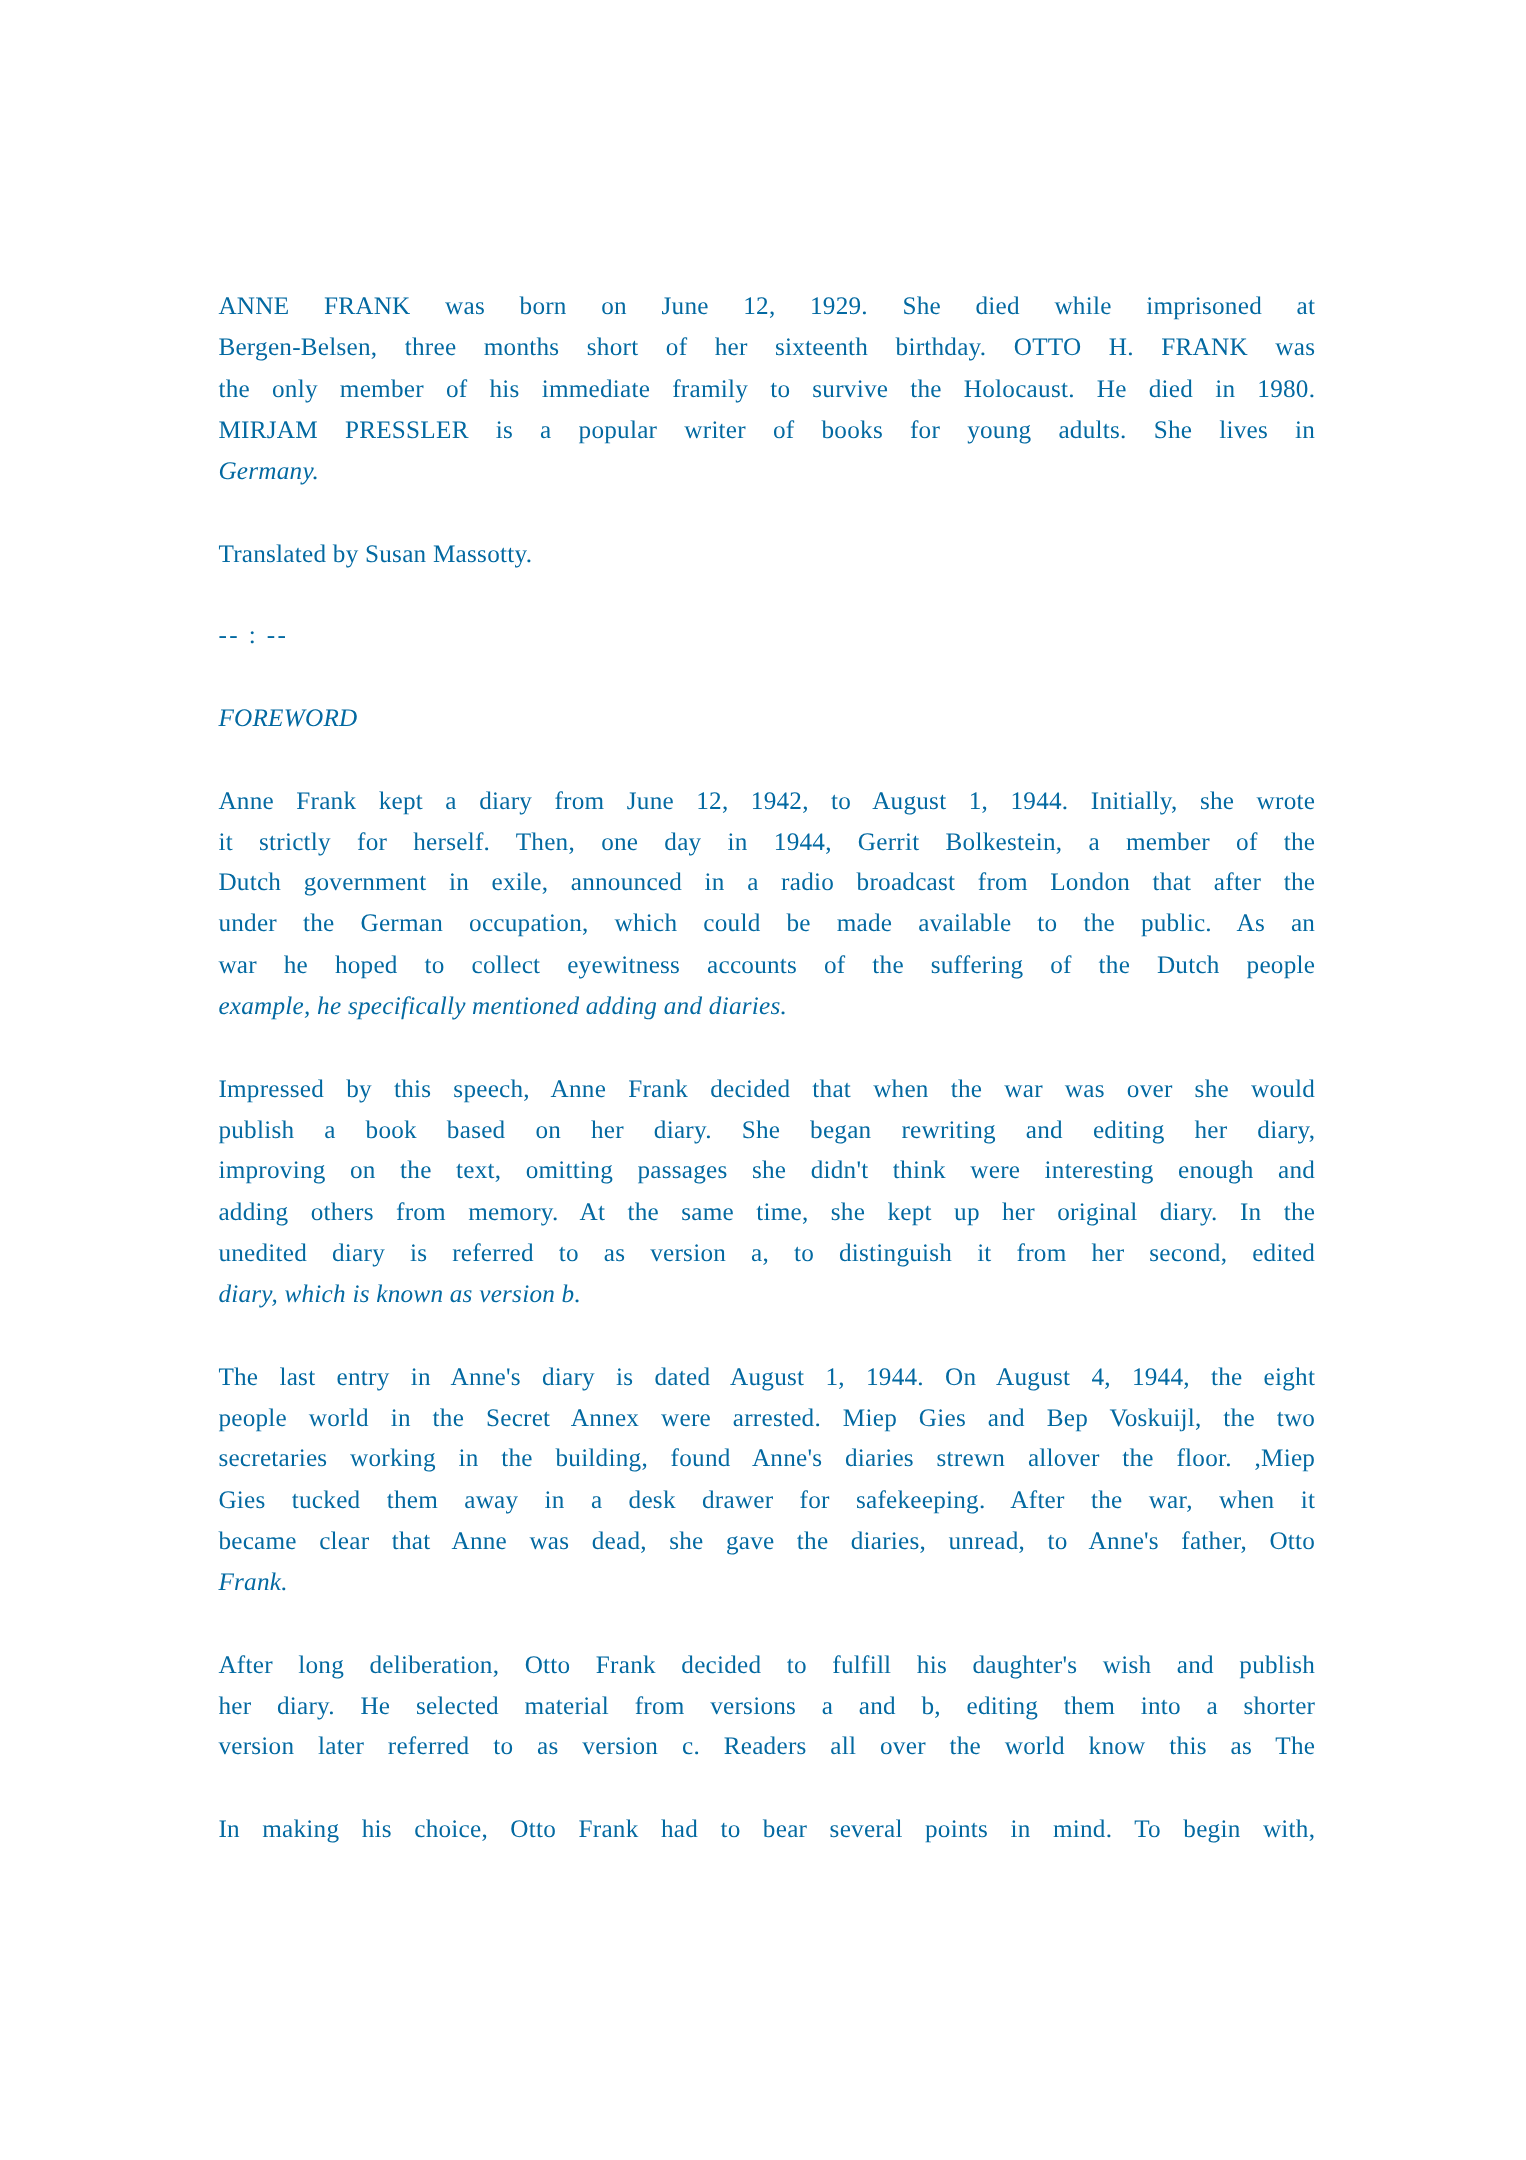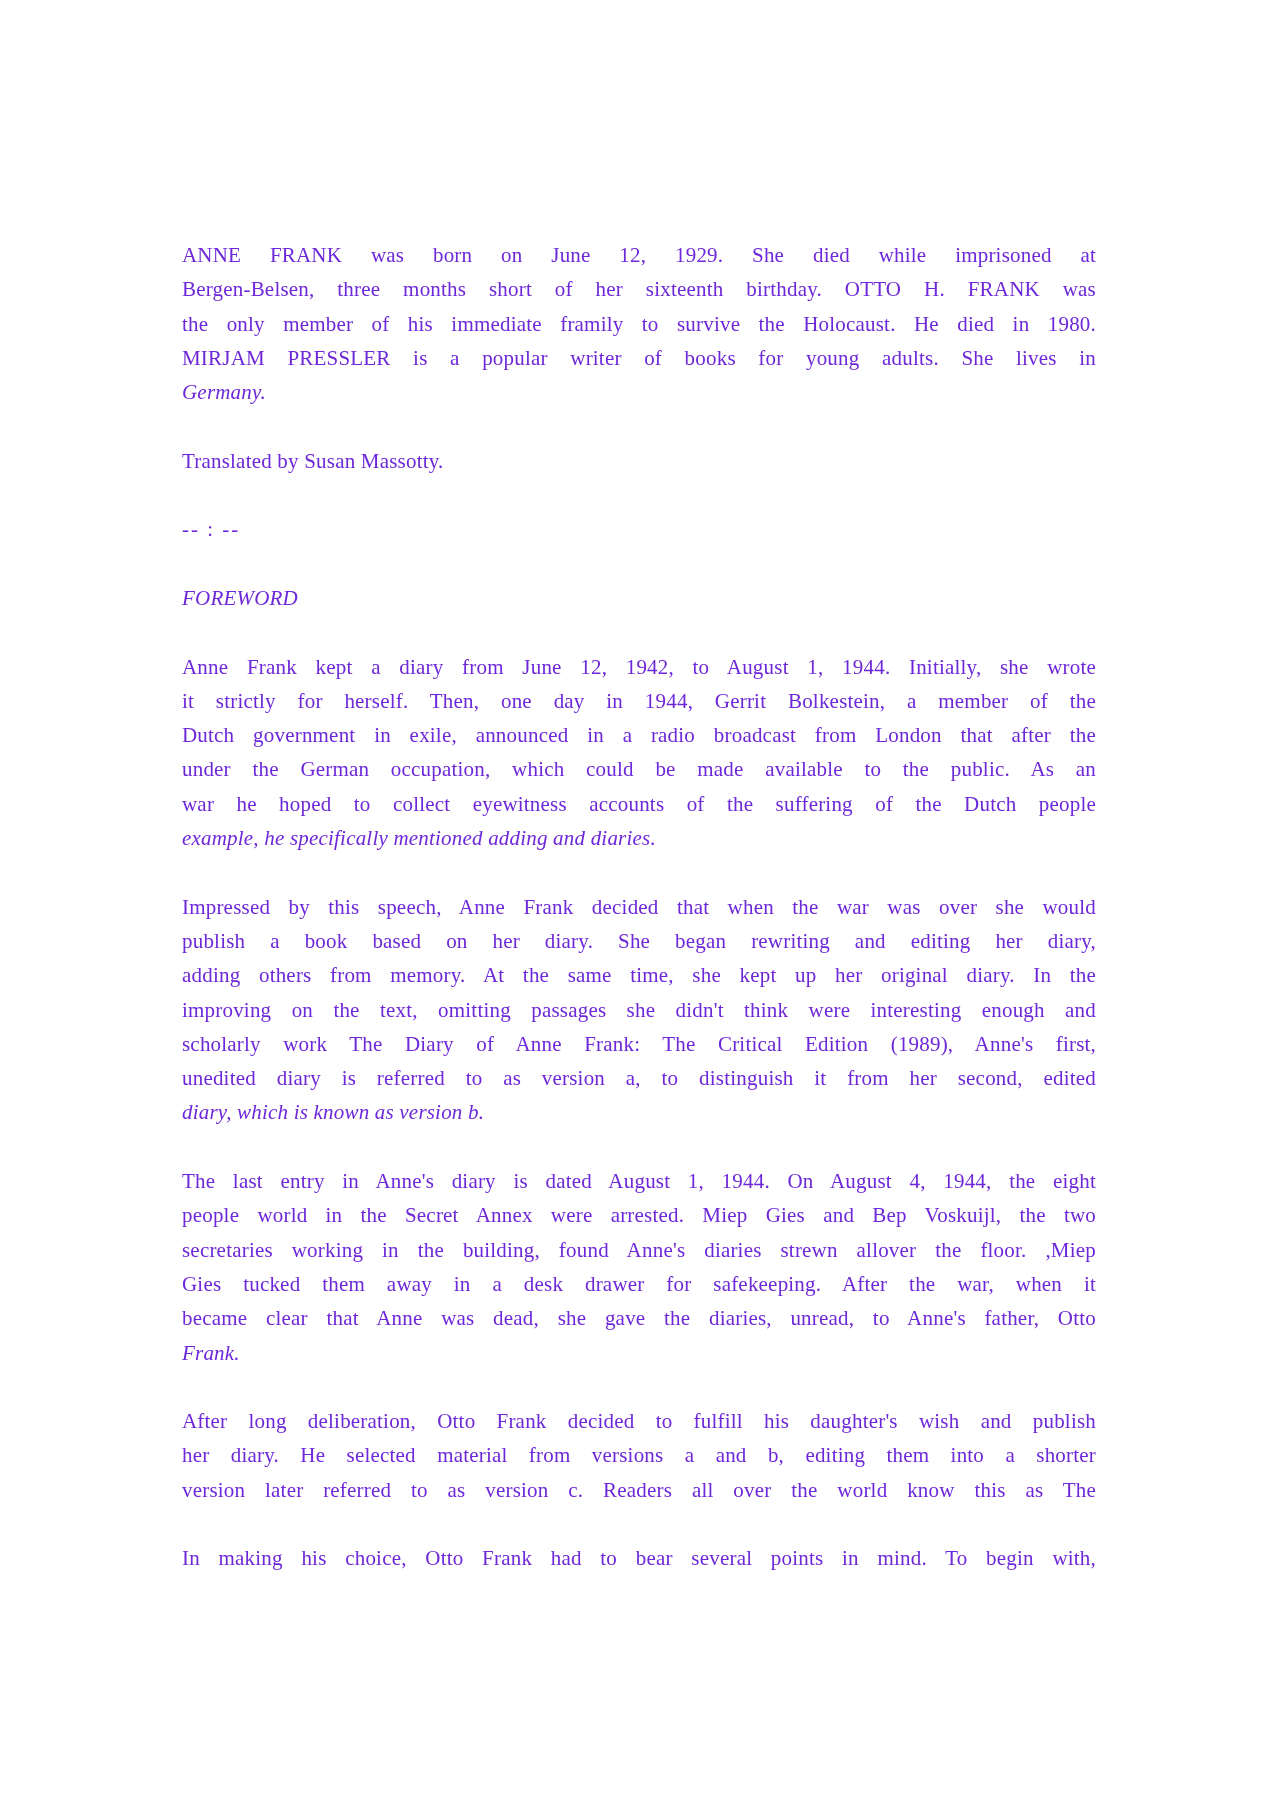--- a/index.html
+++ b/index.html
@@ -14,21 +14,21 @@
       overflow: hidden;
     }
     .page {
       position: absolute;
       left: 182px;
       top: 238px;
       width: 914px;
       font-family: "Liberation Serif", "DejaVu Serif", serif;
       font-size: 21px;
       line-height: 34.3px;
-      color: #6d28d9;
+      color: #0369a1;
       letter-spacing: 0.2px;
     }
     .para {
       margin: 0 0 34.3px 0;
       text-align: justify;
       text-align-last: left;
     }
     .line {
       display: block;
       text-align: justify;
@@ -109,27 +109,24 @@
   </div>
 
   <div class="para">
     <span class="line">
         <span class="line-inner">Impressed by this speech, Anne Frank decided that when the war was over she would</span>
       </span>
     <span class="line">
         <span class="line-inner">publish a book based on her diary. She began rewriting and editing her diary,</span>
       </span>
     <span class="line">
-        <span class="line-inner">adding others from memory. At the same time, she kept up her original diary. In the</span>
-      </span>
-    <span class="line">
         <span class="line-inner">improving on the text, omitting passages she didn't think were interesting enough and</span>
       </span>
     <span class="line">
-        <span class="line-inner">scholarly work The Diary of Anne Frank: The Critical Edition (1989), Anne's first,</span>
+        <span class="line-inner">adding others from memory. At the same time, she kept up her original diary. In the</span>
       </span>
     <span class="line">
         <span class="line-inner">unedited diary is referred to as version a, to distinguish it from her second, edited</span>
       </span>
     <span class="line last">
         <span class="line-inner">diary, which is known as version b.</span>
       </span>
   </div>
 
   <div class="para">

